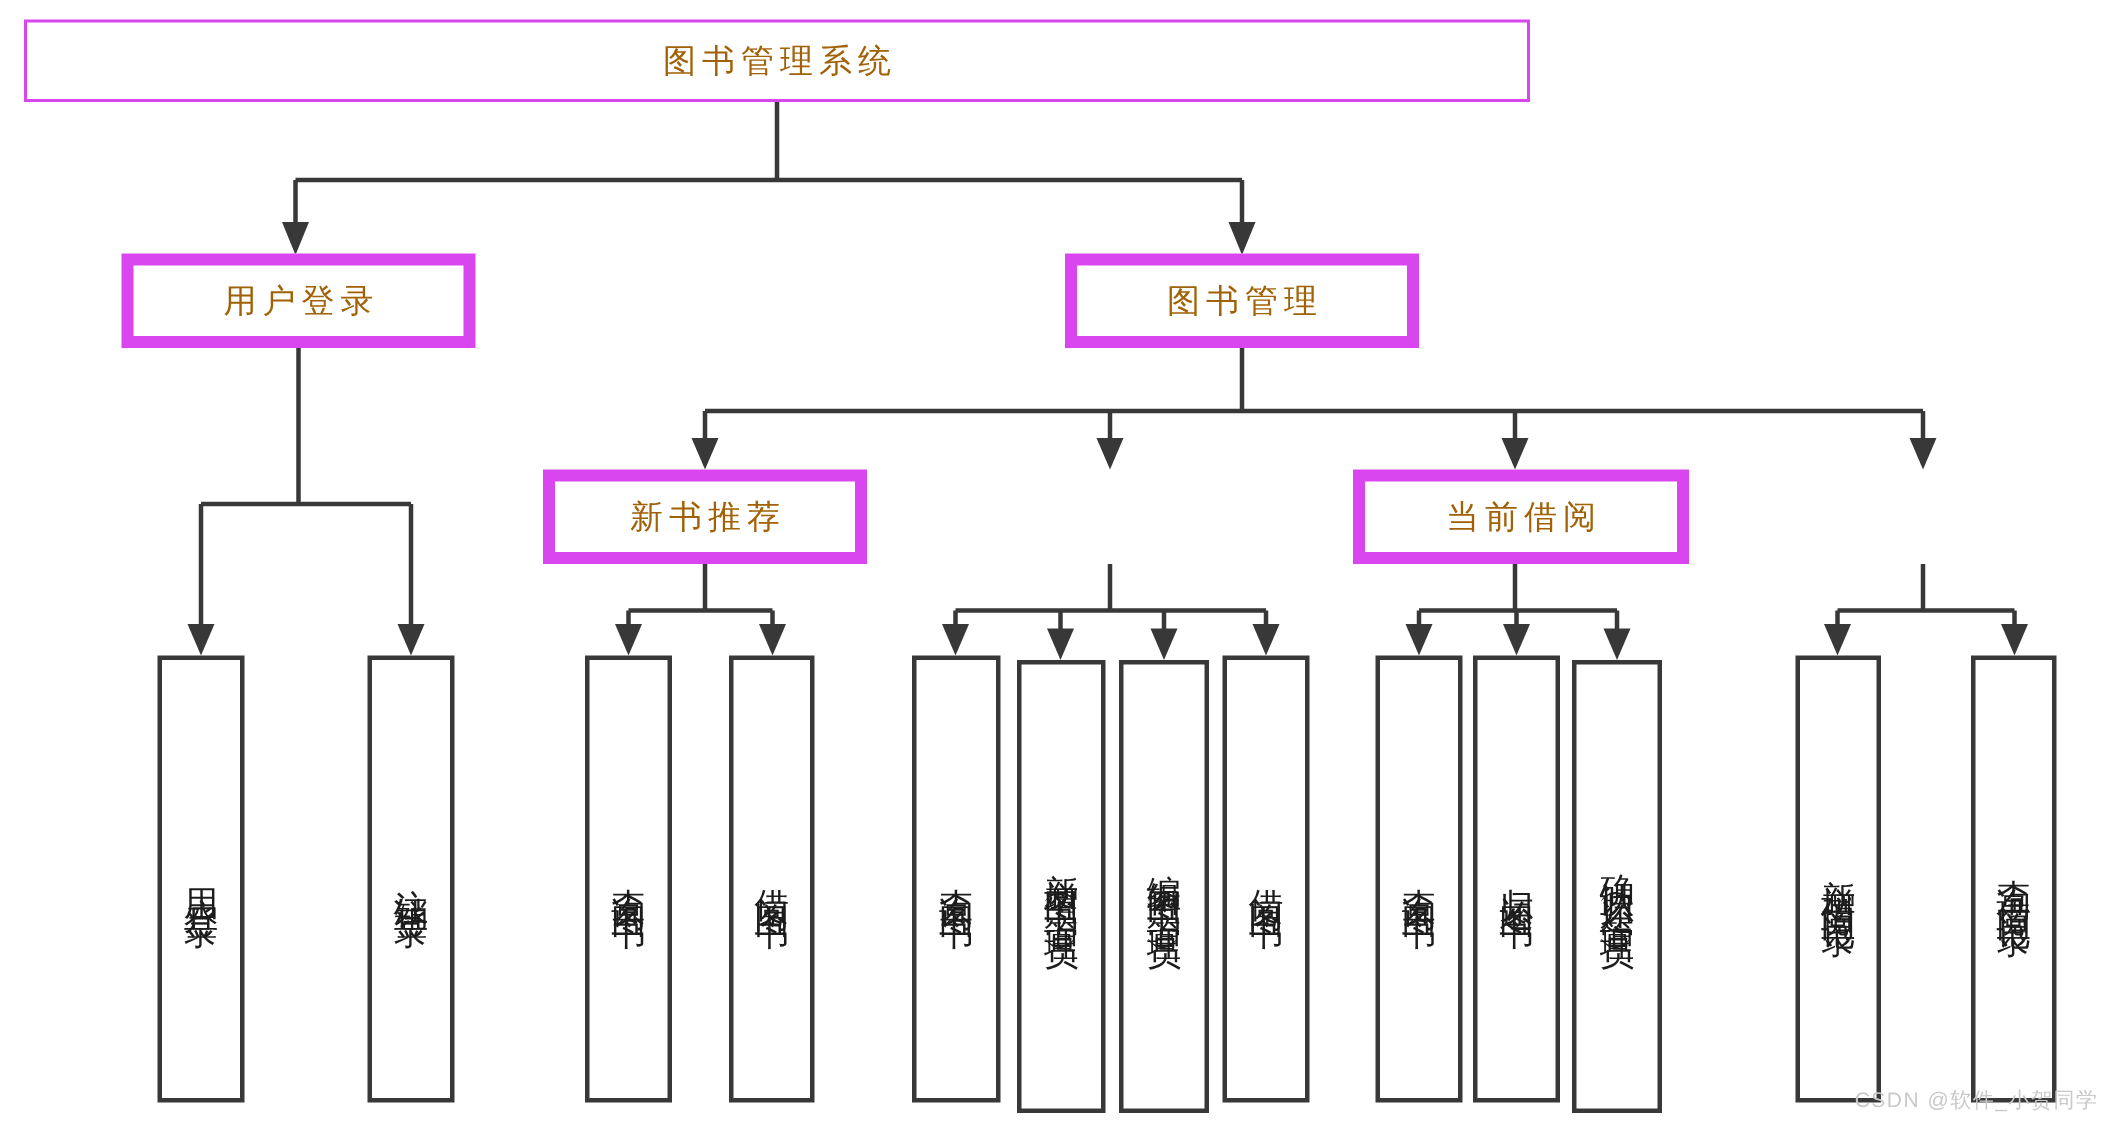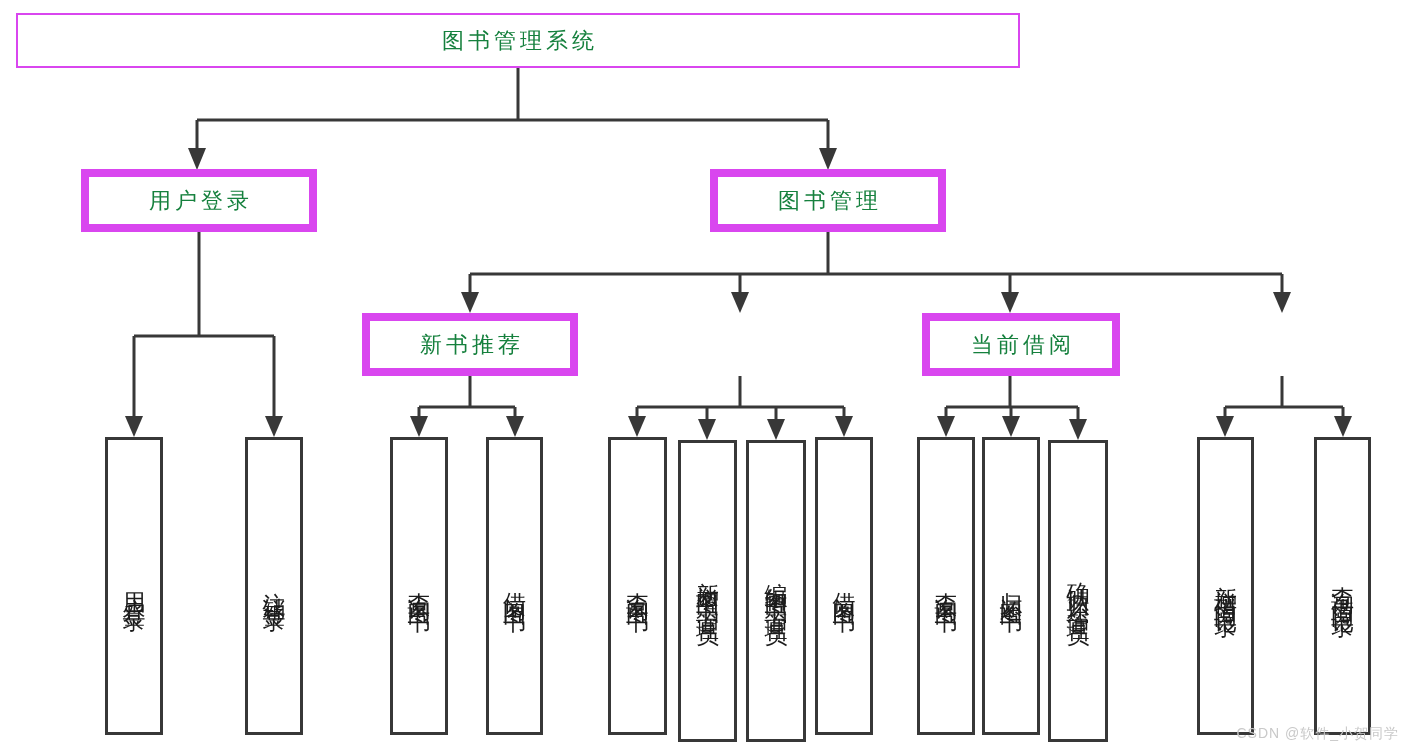--- a/index.html
+++ b/index.html
@@ -18,21 +18,21 @@
   }
   .hbox {
     position: absolute;
     border: 8px solid #d946ef;
     background: #ffffff;
     display: flex;
     align-items: center;
     justify-content: center;
     font-size: 22px;
     letter-spacing: 4px;
-    color: #15803d;
+    color: #a16207;
     box-sizing: border-box;
     white-space: nowrap;
     text-indent: 4px; 
   }
   .hbox.root { border-width: 2px; }
   .vbox {
     position: absolute;
     border: 3px solid #383838;
     background: #ffffff;
     display: flex;
@@ -112,21 +112,21 @@
       <polygon class="arrow" points="1334,416 1352,416 1343,437"></polygon>
     </g>
   </svg>
 
   <div class="hbox root" style="left:16px; top:13px; width:1004px; height:55px;">图书管理系统</div>
 
   <div class="hbox" style="left:81px; top:169px; width:236px; height:63px;">用户登录</div>
   <div class="hbox" style="left:710px; top:169px; width:236px; height:63px;">图书管理</div>
 
   <div class="hbox" style="left:362px; top:313px; width:216px; height:63px;text-align:right;">新书推荐</div>
-  <div class="hbox" style="left:902px; top:313px; width:198px; height:63px;margin-left:20px;">当前借阅</div>
+  <div class="hbox" style="left:902px; top:313px; width:224px; height:63px;">当前借阅</div>
 
   <div class="vbox" style="left:105px; top:437px; width:58px; height:298px;">用户登录</div>
   <div class="vbox" style="left:245px; top:437px; width:58px; height:298px;">注销登录</div>
 
   <div class="vbox" style="left:390px; top:437px; width:58px; height:298px;">查询图书</div>
   <div class="vbox" style="left:486px; top:437px; width:57px; height:298px;">借阅图书</div>
 
   <div class="vbox" style="left:608px; top:437px; width:59px; height:298px;">查询图书</div>
   <div class="vbox" style="left:678px; top:440px; width:59px; height:302px;">新增图书（管理员）</div>
   <div class="vbox" style="left:746px; top:440px; width:60px; height:302px;">编辑图书（管理员）</div>

